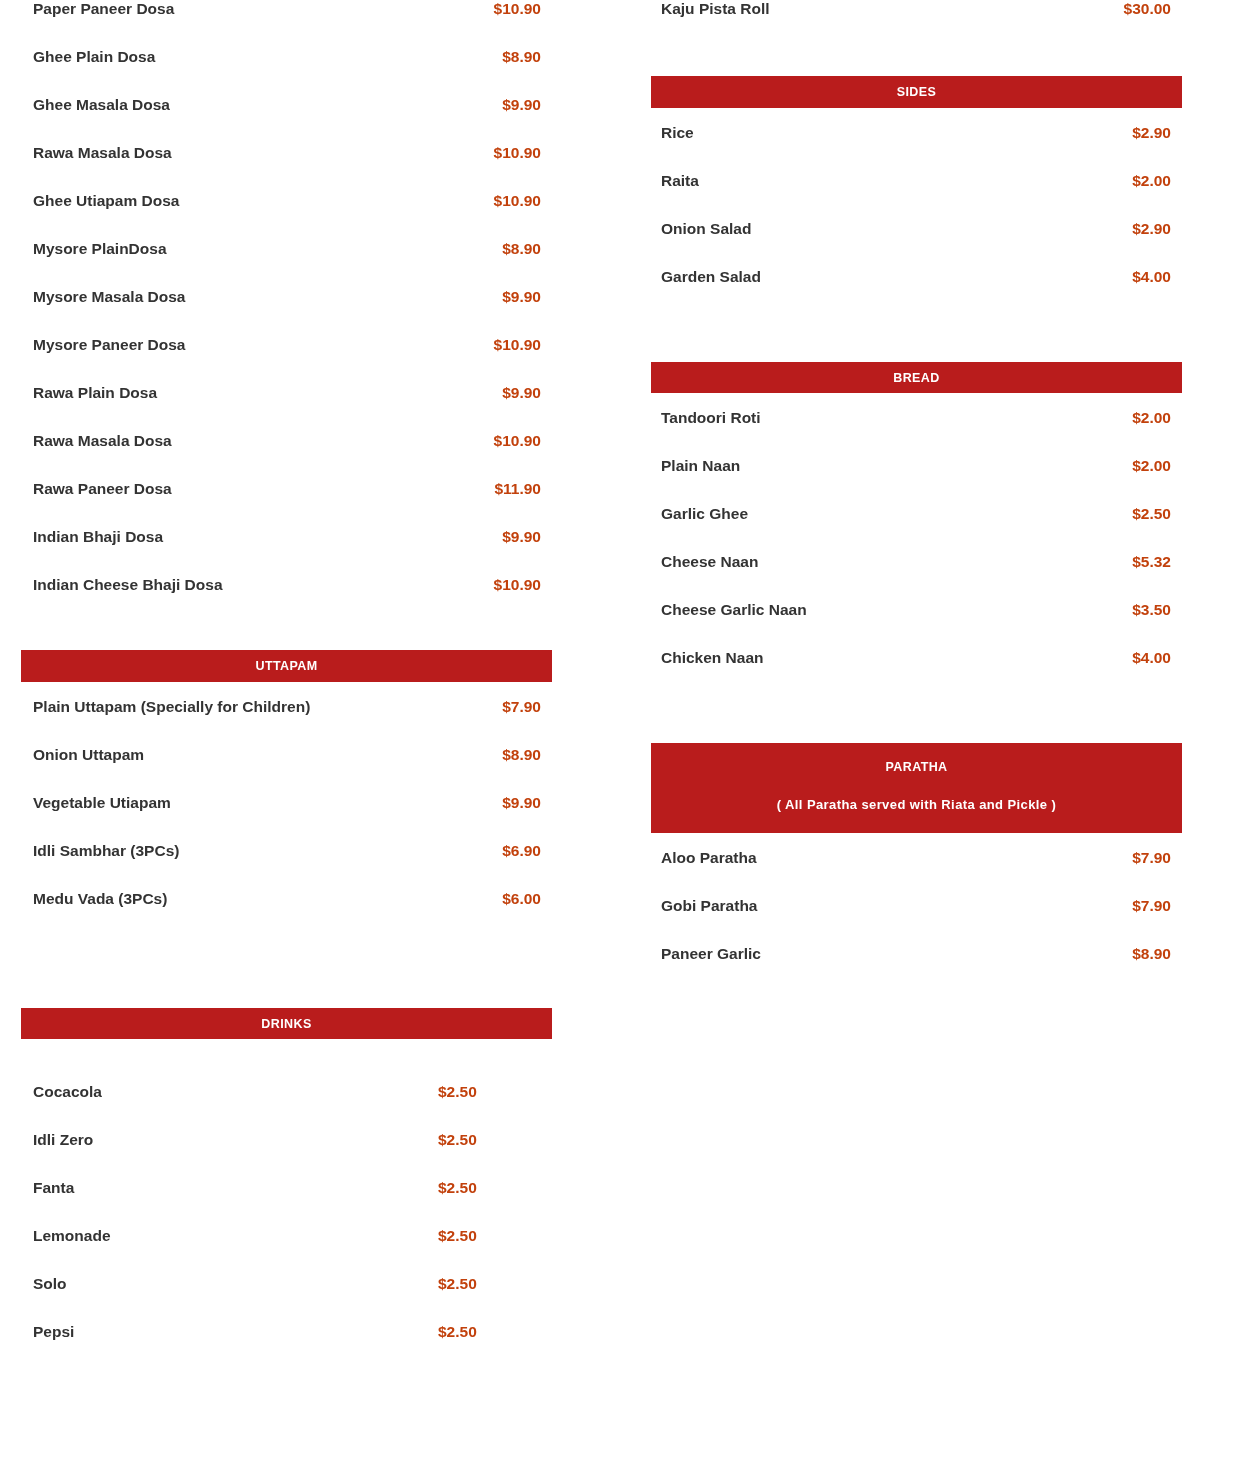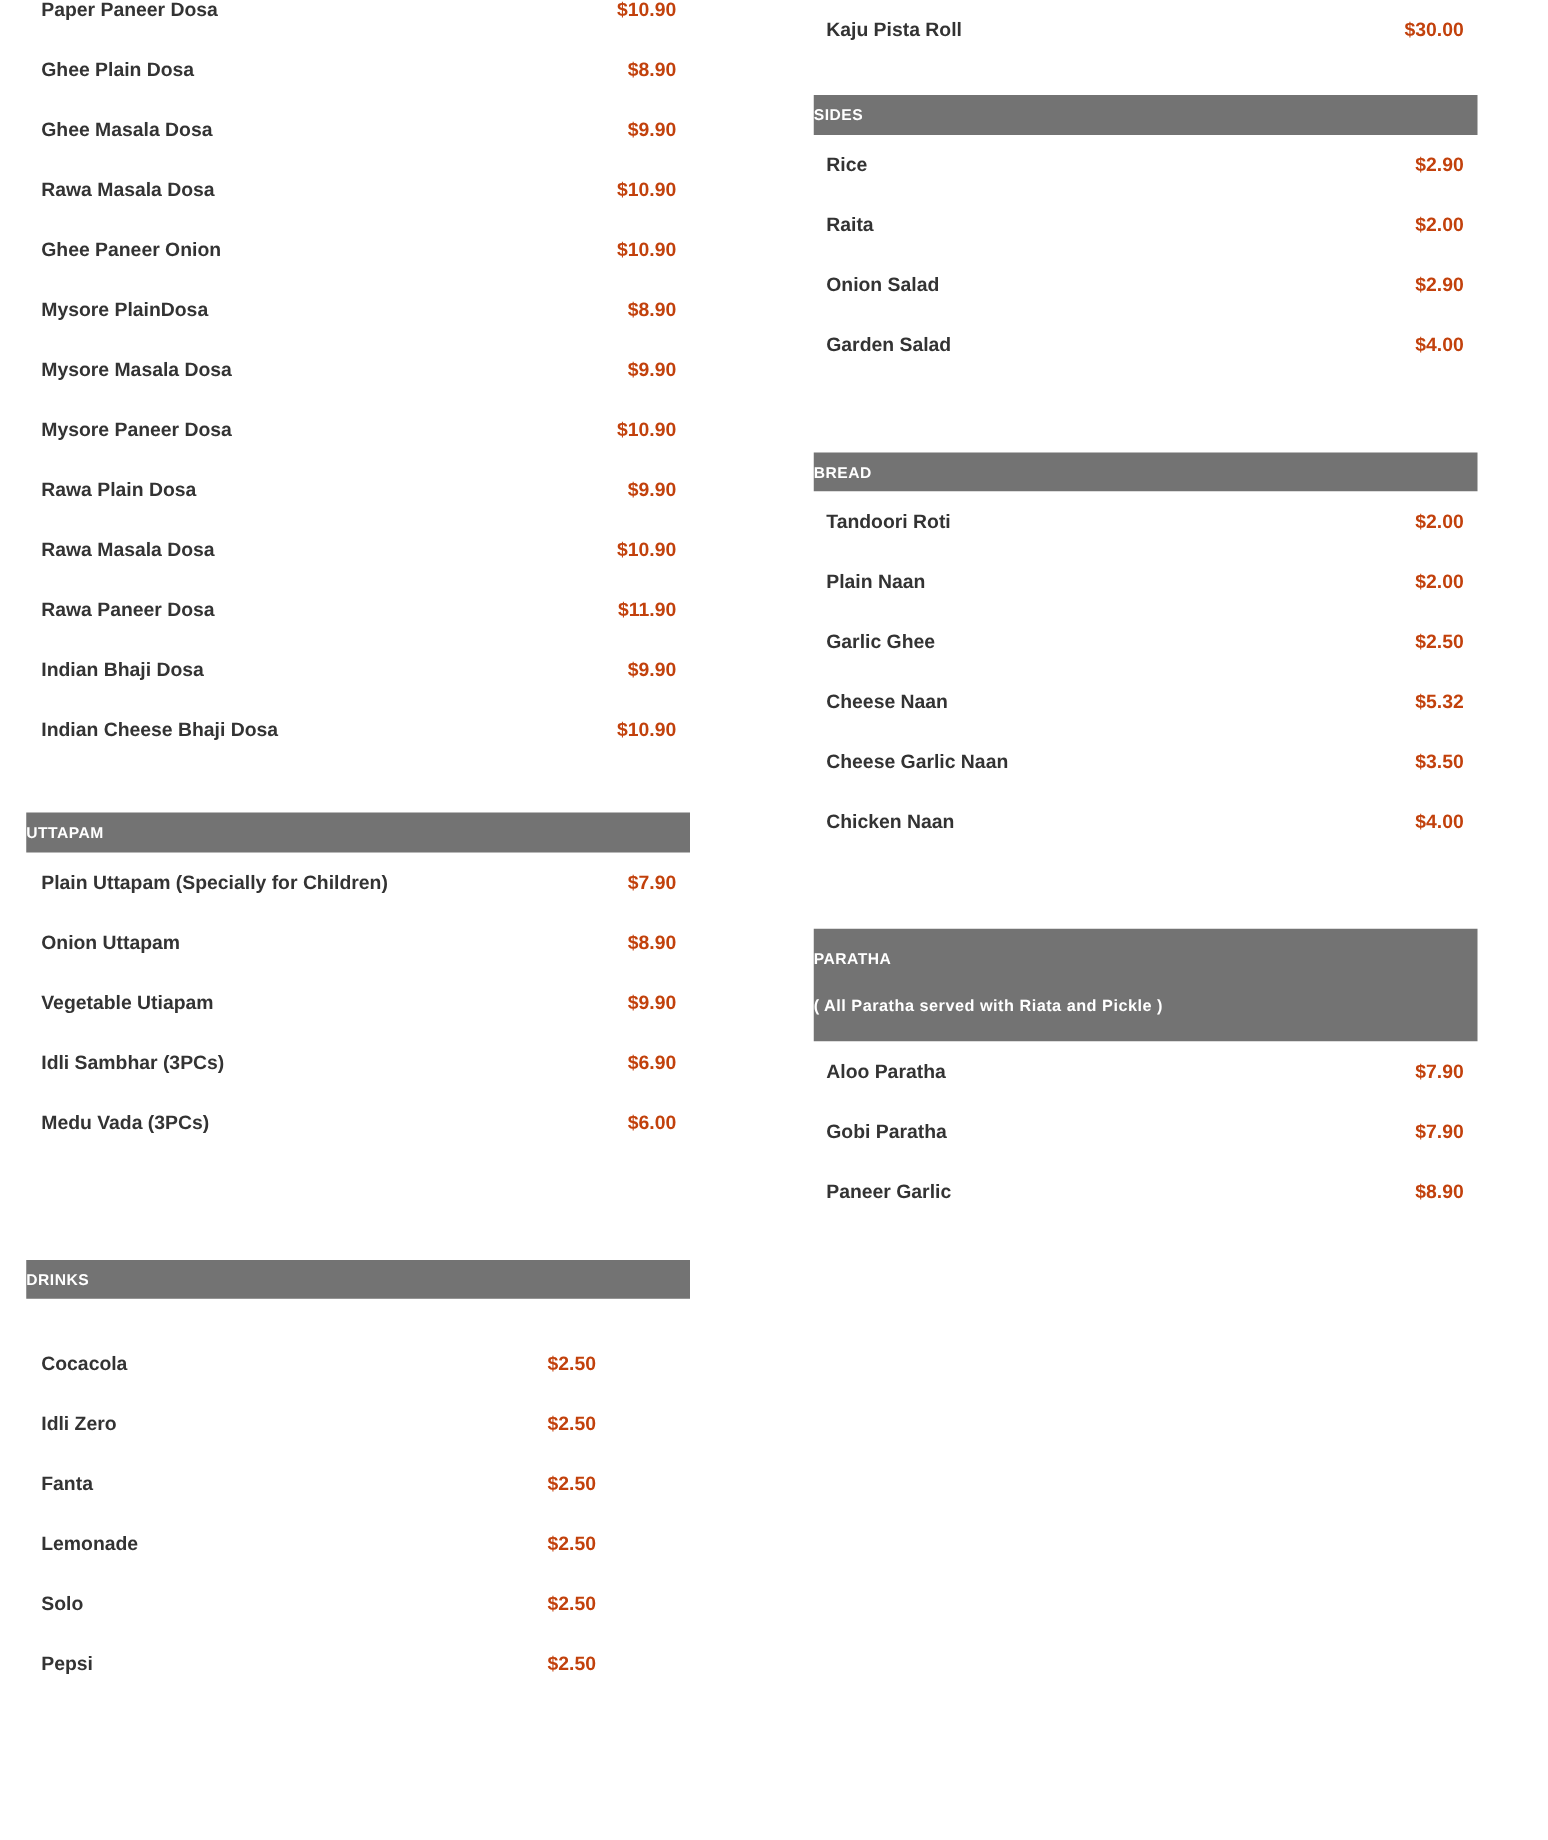--- a/index.html
+++ b/index.html
@@ -24,22 +24,23 @@
   
   .col {
     position: absolute;
     top: 0;
   }
   .col-left  { left: 21px;  width: 531px; }
   .col-right { left: 651px; width: 531px; }
 
   
   .banner {
-    background: #737373;
+    background: #b91c1c;
     color: #ffffff;
+    text-align: center;
     font-weight: bold;
     letter-spacing: 0.4px;
   }
   .banner-title {
     font-size: 12.5px;
     line-height: 1;
     padding: 10px 0 9px 0;
   }
   .banner-sub {
     font-size: 13px;
@@ -105,21 +106,21 @@
       </div>
       <div class="row">
         <span class="name">Ghee Masala Dosa</span>
         <span class="price">$9.90</span>
       </div>
       <div class="row">
         <span class="name">Rawa Masala Dosa</span>
         <span class="price">$10.90</span>
       </div>
       <div class="row">
-        <span class="name">Ghee Paneer Onion</span>
+        <span class="name">Ghee Utiapam Dosa</span>
         <span class="price">$10.90</span>
       </div>
       <div class="row">
         <span class="name">Mysore PlainDosa</span>
         <span class="price">$8.90</span>
       </div>
       <div class="row">
         <span class="name">Mysore Masala Dosa</span>
         <span class="price">$9.90</span>
       </div>
@@ -214,21 +215,21 @@
         <span class="name">Pepsi</span>
         <span class="price">$2.50</span>
       </div>
     </div>
 
   </div>
 
   <div class="col col-right">
 
     <div class="items">
-      <div class="row" style="height:34px; align-items:flex-end;">
+      <div class="row" style="height:34px; align-items:flex-start;">
         <span class="name">Kaju Pista Roll</span>
         <span class="price">$30.00</span>
       </div>
     </div>
 
     <div class="spacer-md"></div>
     <div style="height:16px"></div>
 
     <div class="banner">
       <div class="banner-title">SIDES</div>

